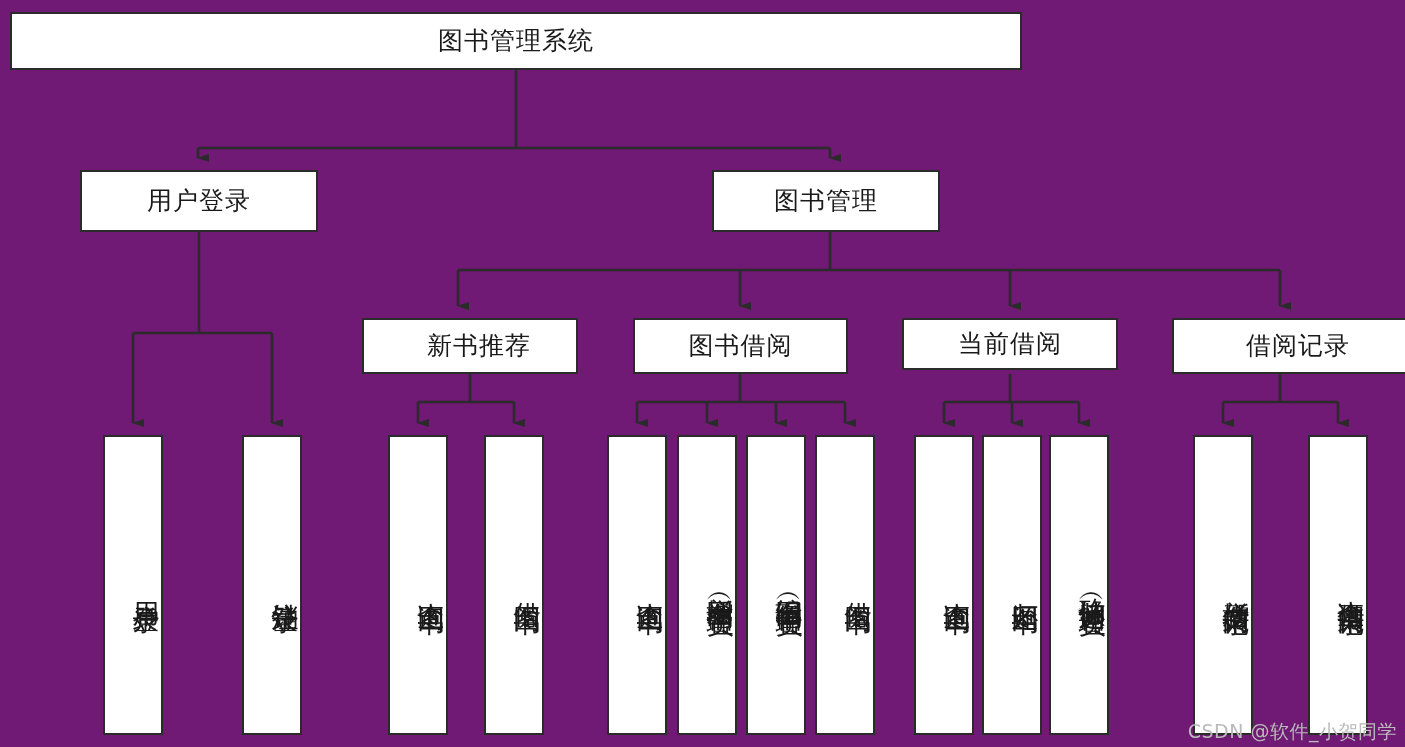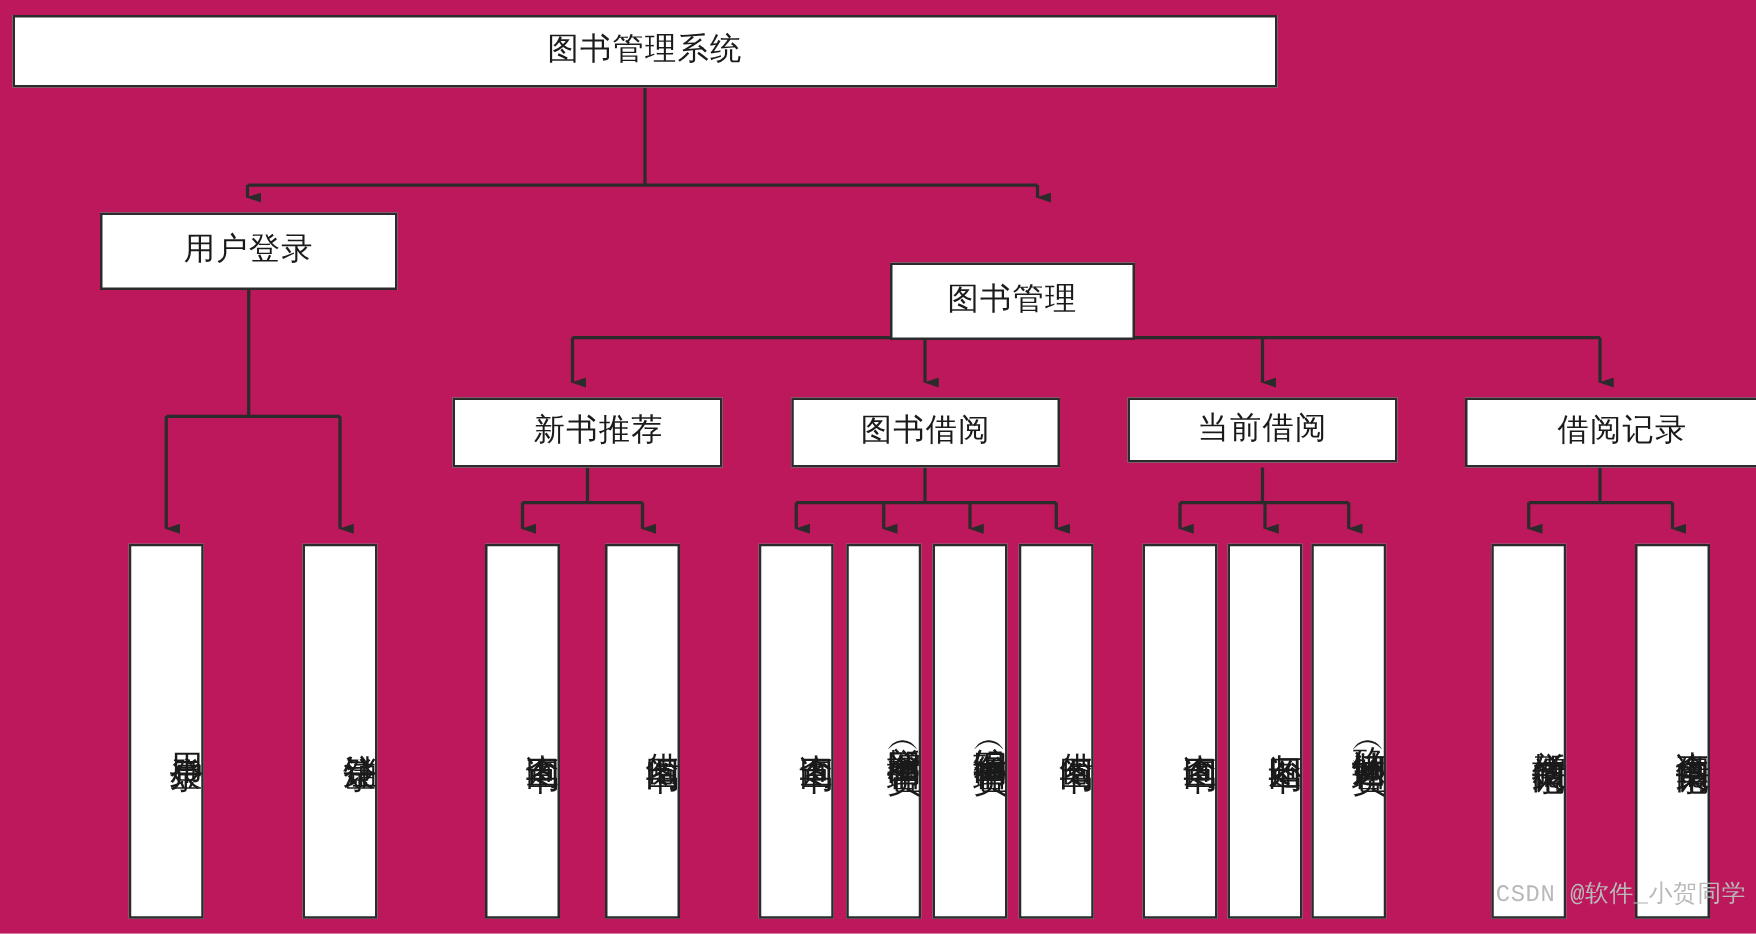--- a/index.html
+++ b/index.html
@@ -7,23 +7,22 @@
     padding: 0;
     background: #ffffff;
   }
   body {
     font-family: "DejaVu Sans", "Liberation Sans", sans-serif;
   }
   #canvas {
     position: relative;
     width: 1405px;
     height: 747px;
-    background: #be185d;
+    background: #701a75;
     overflow: hidden;
-    font-family: Liberation Mono, monospace;
   }
   svg#wires {
     position: absolute;
     left: 0;
     top: 0;
     width: 1405px;
     height: 747px;
     pointer-events: none;
   }
   .node {
@@ -56,21 +55,21 @@
     writing-mode: vertical-rl;
     text-orientation: upright;
     white-space: nowrap;
   }
   .node .hlabel {
     white-space: nowrap;
   }
   #watermark {
     position: absolute;
     right: 8px;
-    bottom: 19px;
+    bottom: 2px;
     font-size: 19px;
     color: #b9b9b9;
     letter-spacing: 0.5px;
     white-space: nowrap;
   }
 </style>
 </head>
 <body>
 
 <div id="canvas">
@@ -125,21 +124,21 @@
     </g>
   </svg>
 
   <div class="node horiz" style="left:10px; top:12px; width:1012px; height:58px;">
     <span class="hlabel">图书管理系统</span>
   </div>
 
   <div class="node horiz" style="left:80px; top:170px; width:238px; height:62px;">
     <span class="hlabel">用户登录</span>
   </div>
-  <div class="node horiz" style="left:712px; top:170px; width:196px; height:62px;margin-top:40px;">
+  <div class="node horiz" style="left:712px; top:170px; width:228px; height:62px;">
     <span class="hlabel">图书管理</span>
   </div>
 
   <div class="node horiz" style="left:362px; top:318px; width:216px; height:56px;padding-left:18px;">
     <span class="hlabel">新书推荐</span>
   </div>
   <div class="node horiz" style="left:633px; top:318px; width:215px; height:56px;">
     <span class="hlabel">图书借阅</span>
   </div>
   <div class="node horiz" style="left:902px; top:318px; width:216px; height:52px;">

